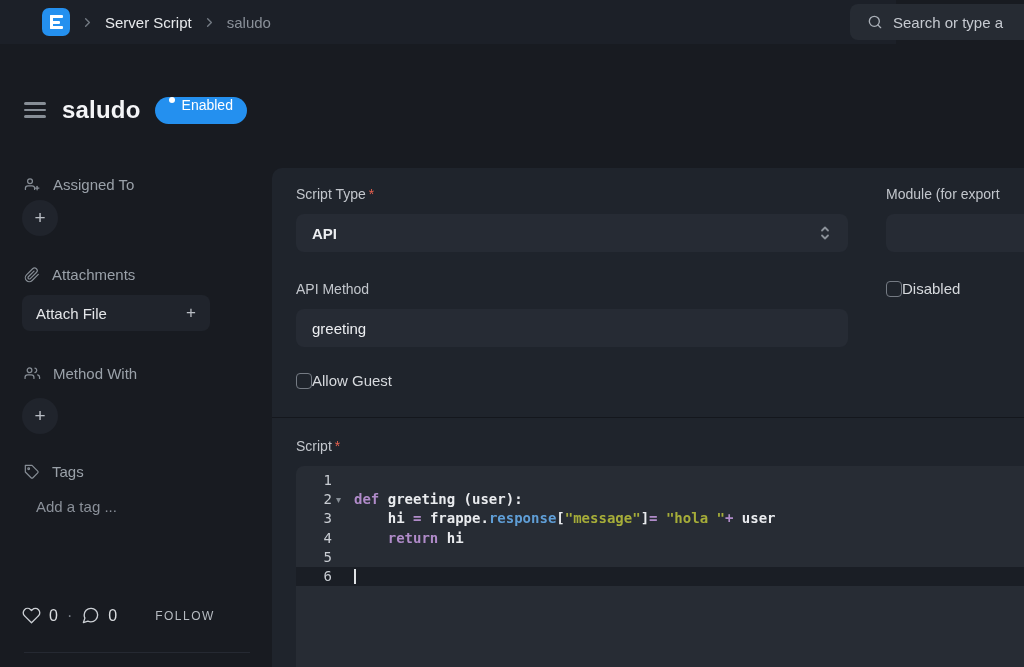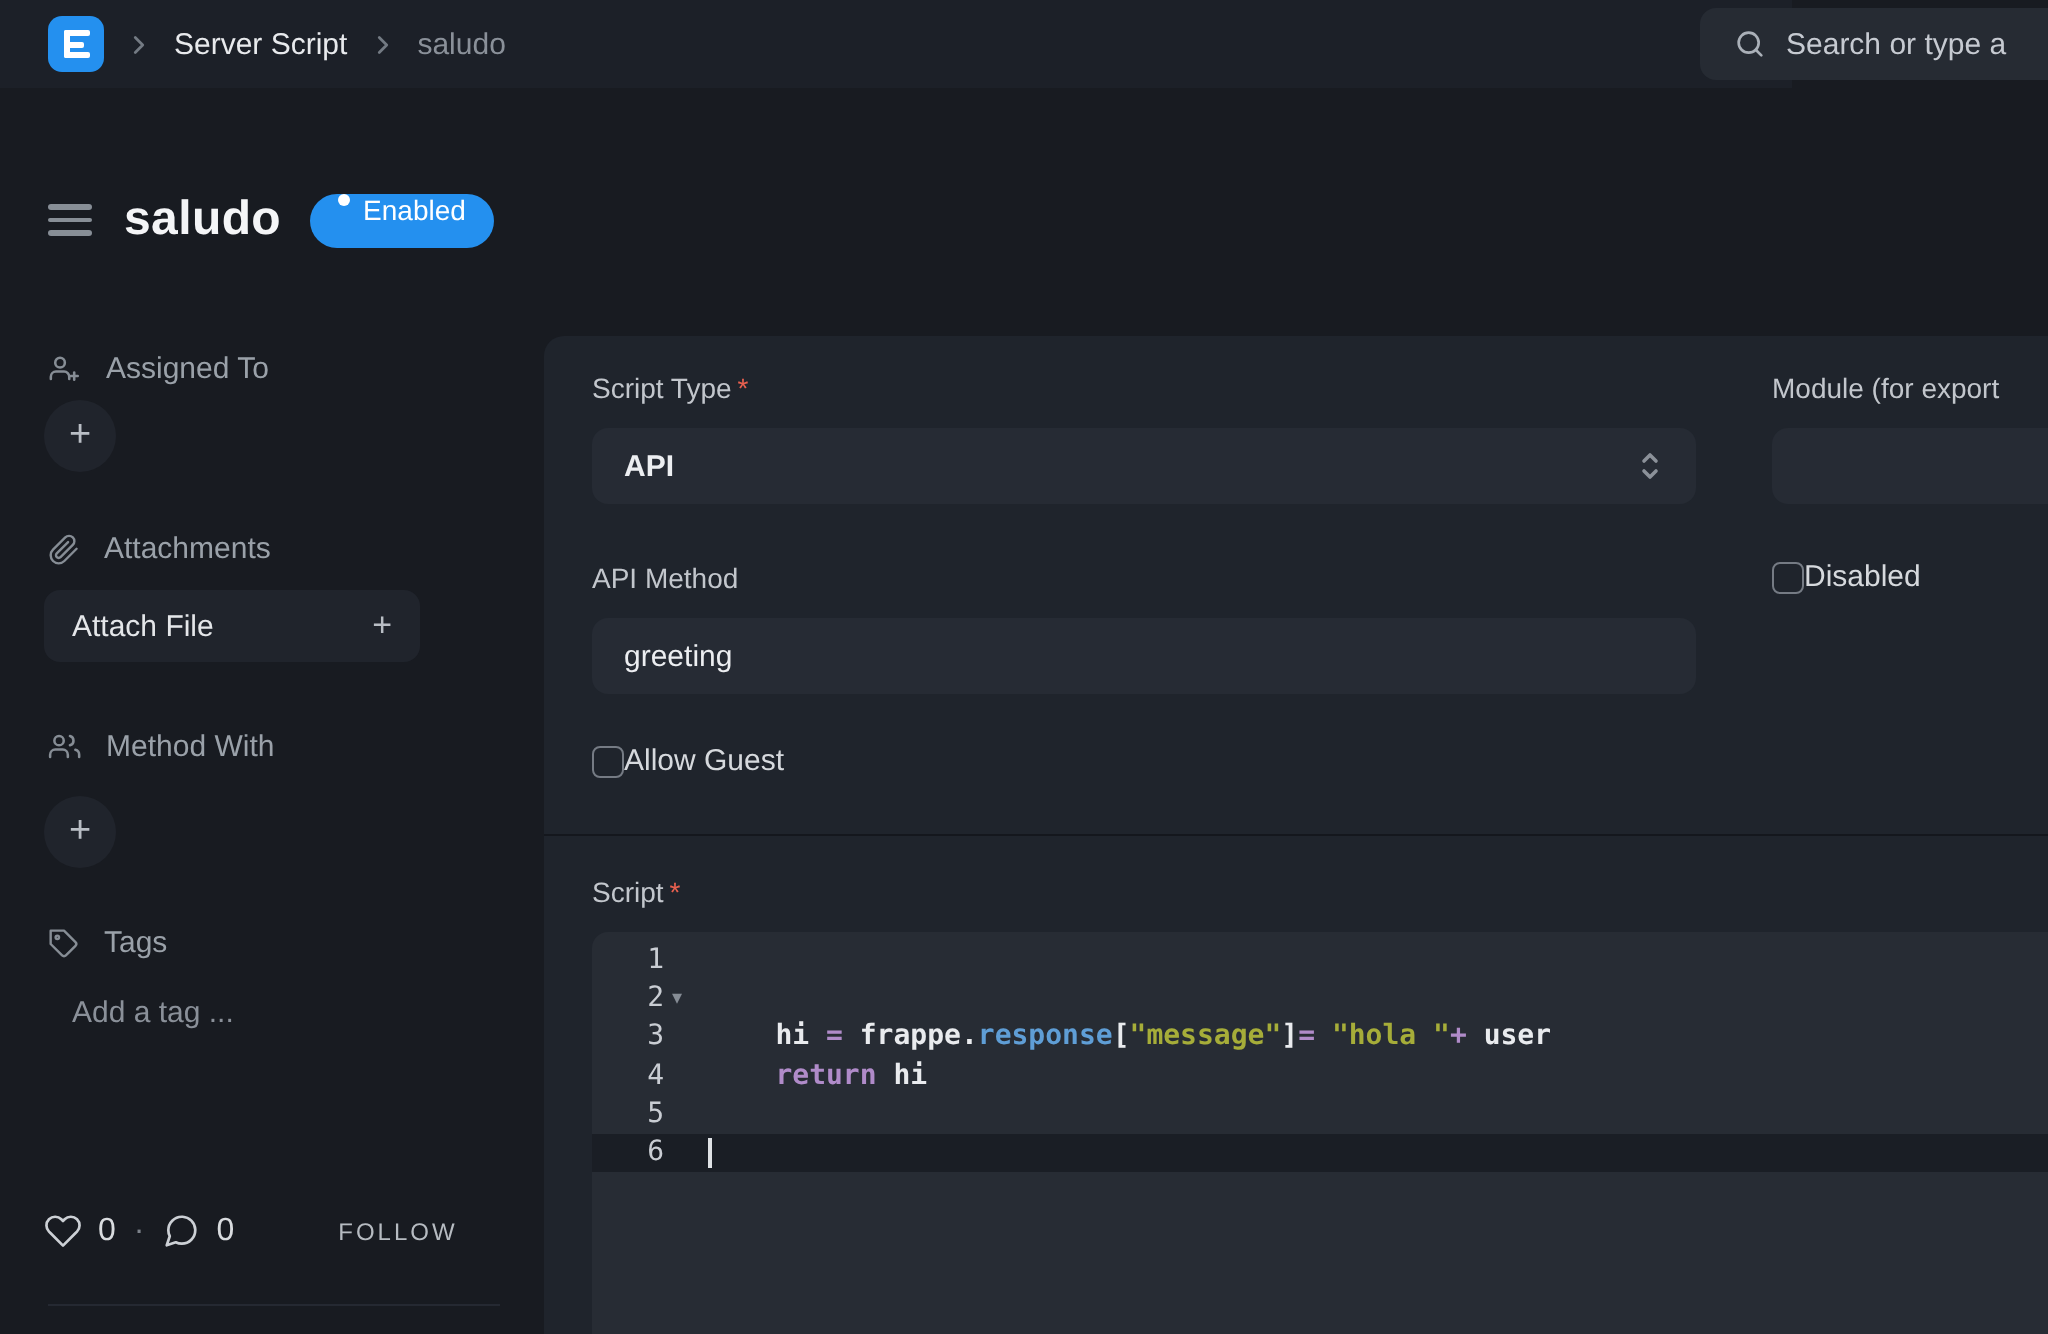--- a/index.html
+++ b/index.html
@@ -13,21 +13,21 @@
   *{margin:0;padding:0;box-sizing:border-box}
   html,body{width:1024px;height:667px}
   body{
     position:relative;overflow:hidden;background:var(--page-bg);
     font-family:"Liberation Sans", sans-serif;color:var(--text-bright);
   }
   svg{display:block}
 
   
   .navbar{position:absolute;left:0;top:0;width:896px;height:44px;
-    background:var(--navbar-bg);display:flex;align-items:center;padding-left:24px}
+    background:var(--navbar-bg);display:flex;align-items:center;padding-left:42px}
   .logo{width:28px;height:28px;border-radius:7px;background:var(--accent);
     display:flex;align-items:center;justify-content:center;cursor:pointer}
   .logo-glyph{position:relative;width:13px;height:14px}
   .logo-glyph i{position:absolute;background:#fff;border-radius:1px;display:block}
   .logo-glyph .v{left:0;top:0;width:3px;height:14px}
   .logo-glyph .h1{left:0;top:0;width:13px;height:3px}
   .logo-glyph .h2{left:0;top:5.5px;width:10px;height:3px}
   .logo-glyph .h3{left:0;top:11px;width:13px;height:3px}
   .crumb-sep{color:#737a83;margin:0 10px;display:flex;align-items:center}
   .crumb{font-size:15px}
@@ -58,21 +58,21 @@
     justify-content:center;cursor:pointer;font-weight:400}
   .attach-btn{position:absolute;left:22px;width:188px;height:36px;border-radius:8px;
     background:#20242c;display:flex;align-items:center;justify-content:space-between;
     padding:0 14px;cursor:pointer}
   .attach-btn .lbl{color:#e4e6e9;font-size:15px;font-weight:500}
   .attach-btn .plus{color:#b9bec5;font-size:17px}
   .add-tag{position:absolute;left:36px;color:#8a9099;font-size:15px;cursor:text}
   .sb-footer{position:absolute;left:22px;top:474px;display:flex;align-items:center}
   .sb-count{color:#d9dcdf;font-size:16px;margin-left:8px}
   .sb-dot{color:#7c828a;margin:0 9px;font-size:16px}
-  .follow-btn{margin-left:52px;color:#b6bbc1;font-size:12px;font-weight:500;
+  .follow-btn{margin-left:38px;color:#b6bbc1;font-size:12px;font-weight:500;
     letter-spacing:1.5px;cursor:pointer}
   .icon-btnish{color:#ccd0d5;cursor:pointer}
   .sb-hairline{position:absolute;left:24px;top:520px;width:226px;height:1px;background:#252932}
 
   
   .card{position:absolute;left:272px;top:168px;width:790px;height:520px;
     background:var(--card-bg);border-radius:10px 0 0 0}
   .fld-label{position:absolute;font-size:14px;color:var(--text-label);white-space:nowrap}
   .req{color:var(--red);margin-left:3px}
   .control{position:absolute;height:38px;background:var(--field-bg);border-radius:8px;
@@ -270,20 +270,21 @@
   <div class="editor">
     <div class="ed-lines">
         <div class="ed-row">
           <span class="ed-gut">1</span>
           <span class="ed-fold"></span>
           <span class="ed-code"></span>
         </div>
         <div class="ed-row">
           <span class="ed-gut">2</span>
           <span class="ed-fold">▾</span>
+          <span class="ed-code"><span class="tok-k">def</span><span class="tok-p"> greeting (user):</span></span>
         </div>
         <div class="ed-row">
           <span class="ed-gut">3</span>
           <span class="ed-fold"></span>
           <span class="ed-code"><span class="tok-p">    hi </span><span class="tok-k">=</span><span class="tok-p"> frappe.</span><span class="tok-b">response</span><span class="tok-p">[</span><span class="tok-s">"message"</span><span class="tok-p">]</span><span class="tok-k">=</span><span class="tok-p"> </span><span class="tok-s">"hola "</span><span class="tok-k">+</span><span class="tok-p"> user</span></span>
         </div>
         <div class="ed-row">
           <span class="ed-gut">4</span>
           <span class="ed-fold"></span>
           <span class="ed-code"><span class="tok-p">    </span><span class="tok-k">return</span><span class="tok-p"> hi</span></span>

